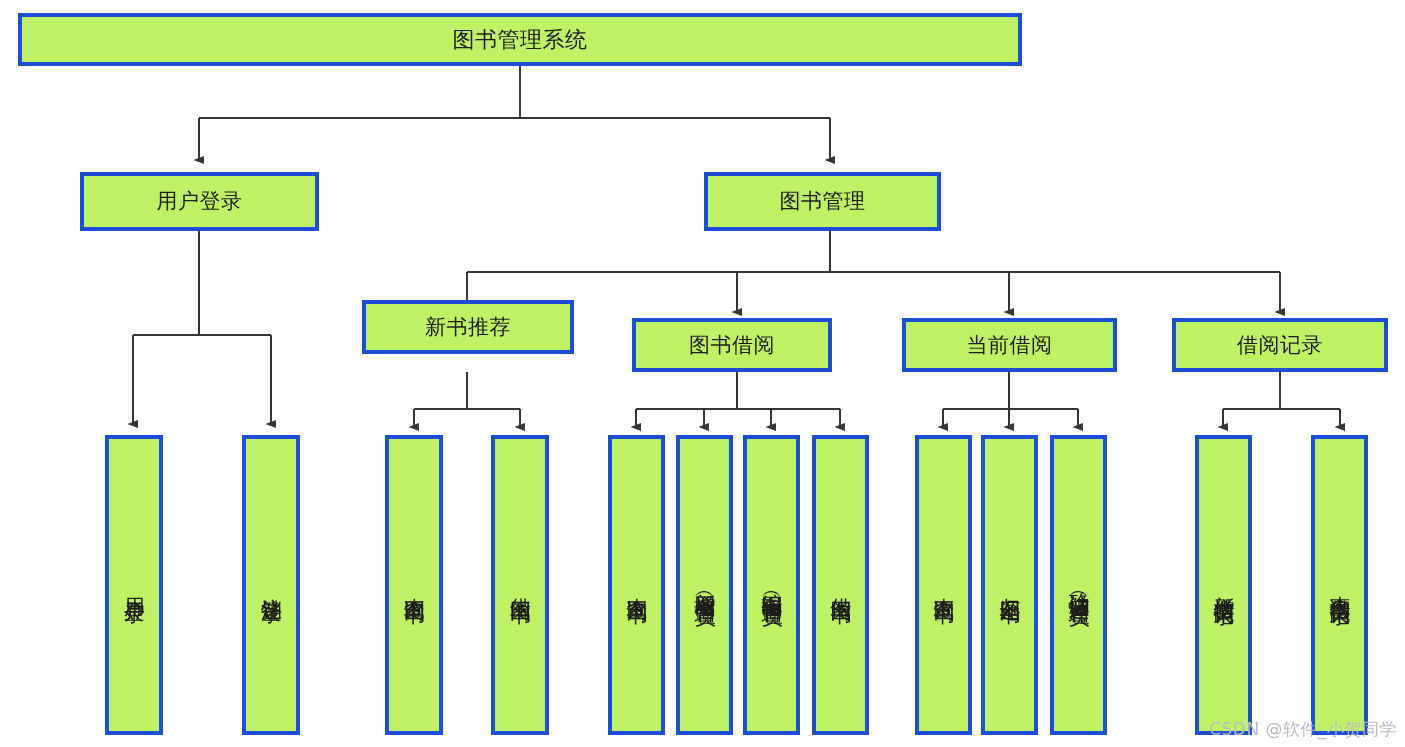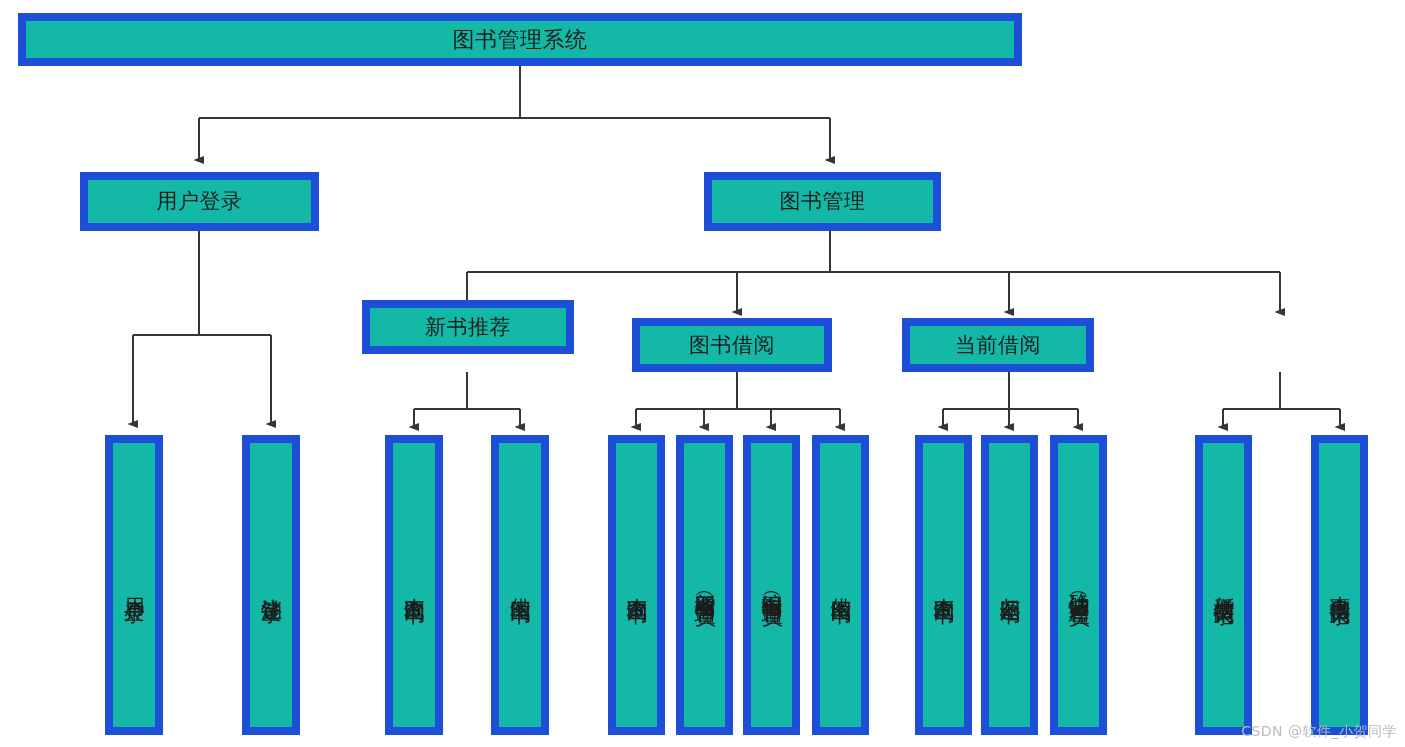--- a/index.html
+++ b/index.html
@@ -21,22 +21,22 @@
   #diagram-svg {
     position: absolute;
     left: 0;
     top: 0;
     width: 1405px;
     height: 747px;
   }
   .node {
     position: absolute;
     box-sizing: border-box;
-    background: #14b8a6;
-    border: 8px solid #1d4ed8;
+    background: #bef264;
+    border: 4px solid #1d4ed8;
     display: flex;
     align-items: center;
     justify-content: center;
     text-align: center;
     color: #1c1c1c;
     z-index: 2;
   }
   .node-h {
     font-size: 21px;
     line-height: 1.15;
@@ -65,21 +65,21 @@
     align-items: center;
     justify-content: center;
     width: 100%;
     height: 100%;
     overflow: hidden;
   }
   #watermark {
     position: absolute;
     right: 8px;
     bottom: 6px;
-    font-size: 14px;
+    font-size: 17px;
     color: #b9bcc0;
     letter-spacing: 0.5px;
     white-space: nowrap;
     z-index: 5;
     font-family: "DejaVu Sans", "Liberation Sans", sans-serif;
   }
 </style>
 </head>
 <body>
 
@@ -145,22 +145,25 @@
   <div class="node node-h" style="left:704px; top:172px; width:237px; height:59px;">
     <span>图书管理</span>
   </div>
 
   <div class="node node-h" style="left:362px; top:300px; width:212px; height:54px;">
     <span>新书推荐</span>
   </div>
   <div class="node node-h" style="left:632px; top:318px; width:200px; height:54px;">
     <span>图书借阅</span>
   </div>
-  <div class="node node-h" style="left:902px; top:318px; width:192px; height:54px;">
+  <div class="node node-h" style="left:902px; top:318px; width:215px; height:54px;">
     <span>当前借阅</span>
+  </div>
+  <div class="node node-h" style="left:1172px; top:318px; width:216px; height:54px;">
+    <span>借阅记录</span>
   </div>
 
   <div class="node node-v" style="left:105px; top:435px; width:58px; height:300px;">
     <span class="leaf-wrap">用户登录</span>
   </div>
   <div class="node node-v" style="left:242px; top:435px; width:58px; height:300px;">
     <span class="leaf-wrap">注销登录</span>
   </div>
 
   <div class="node node-v" style="left:385px; top:435px; width:58px; height:300px;">

